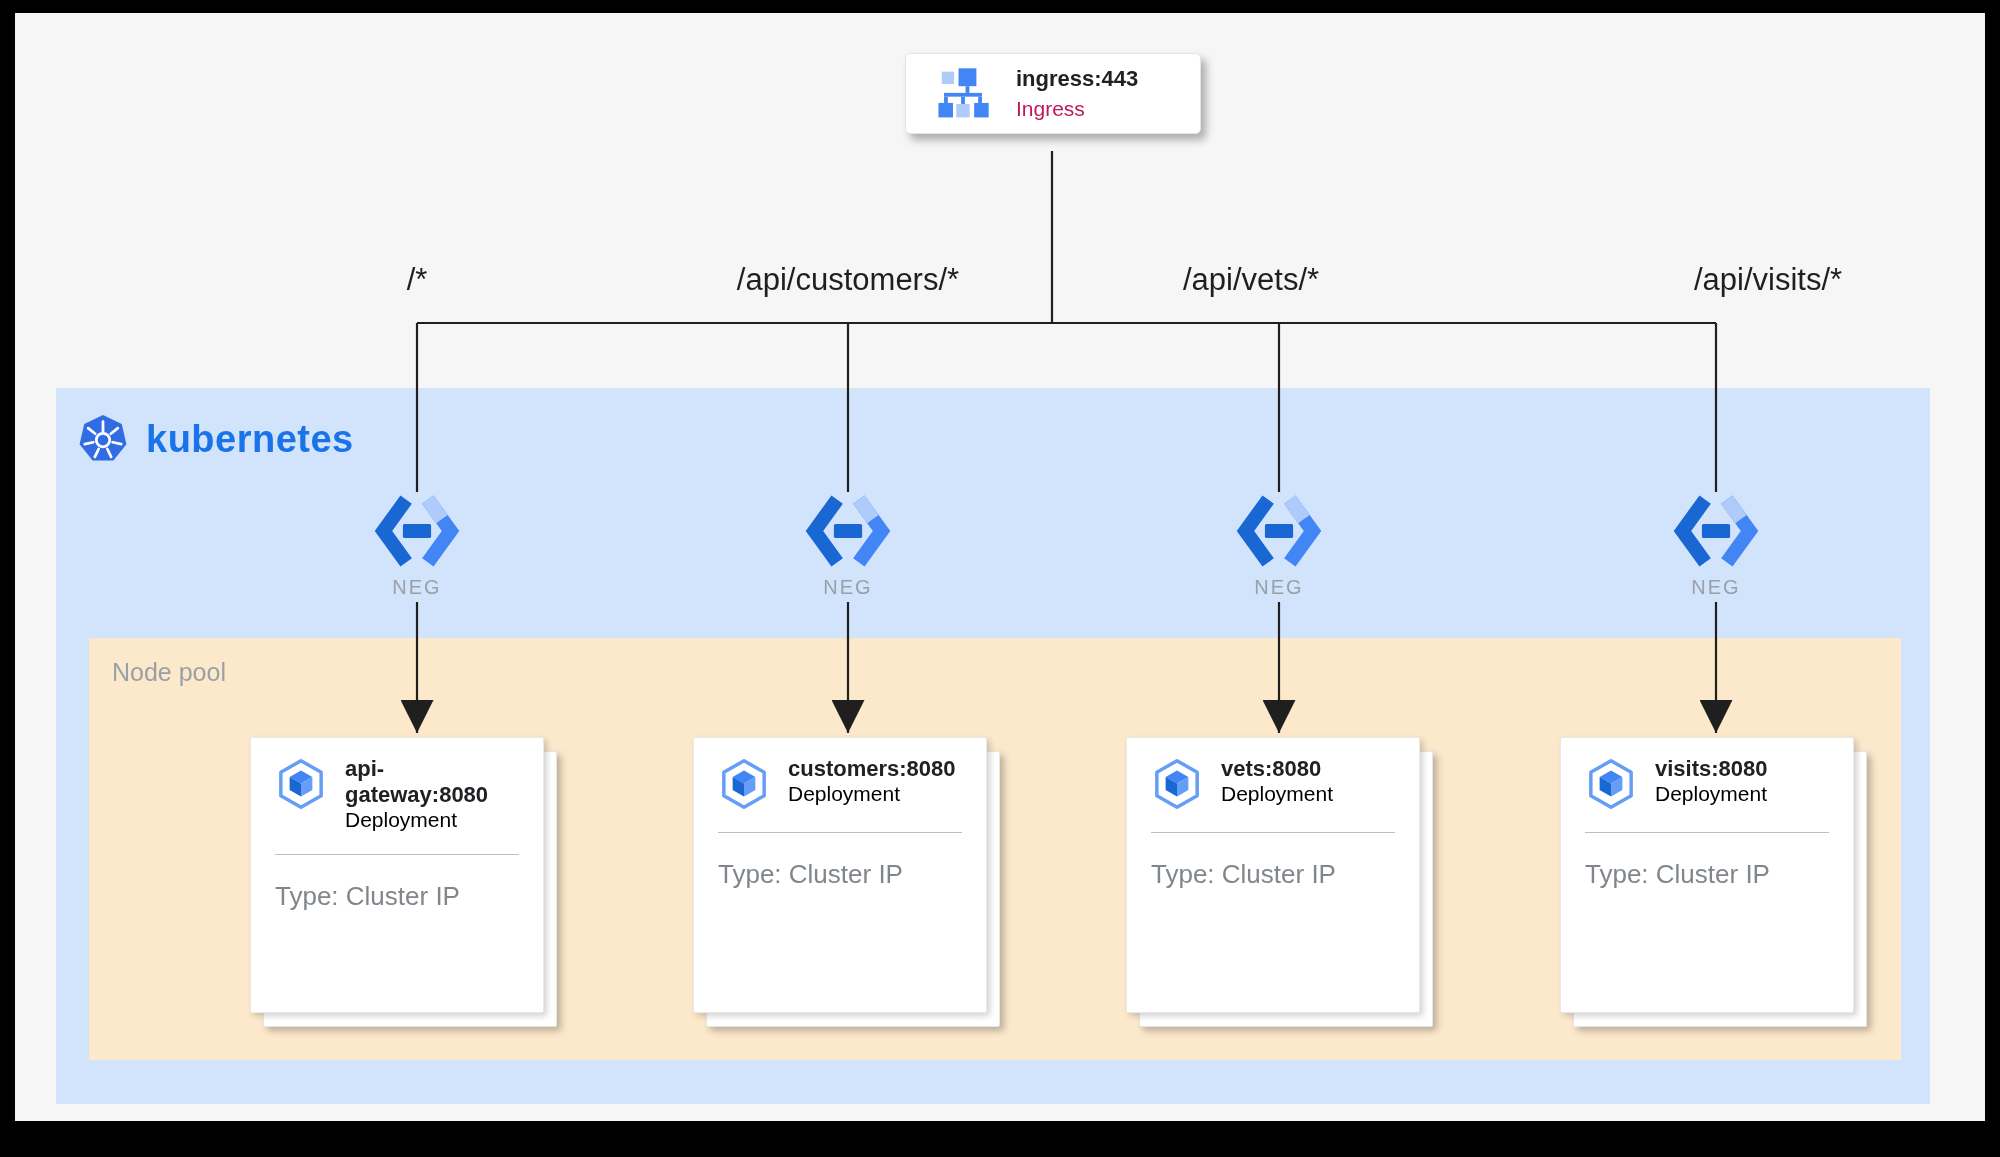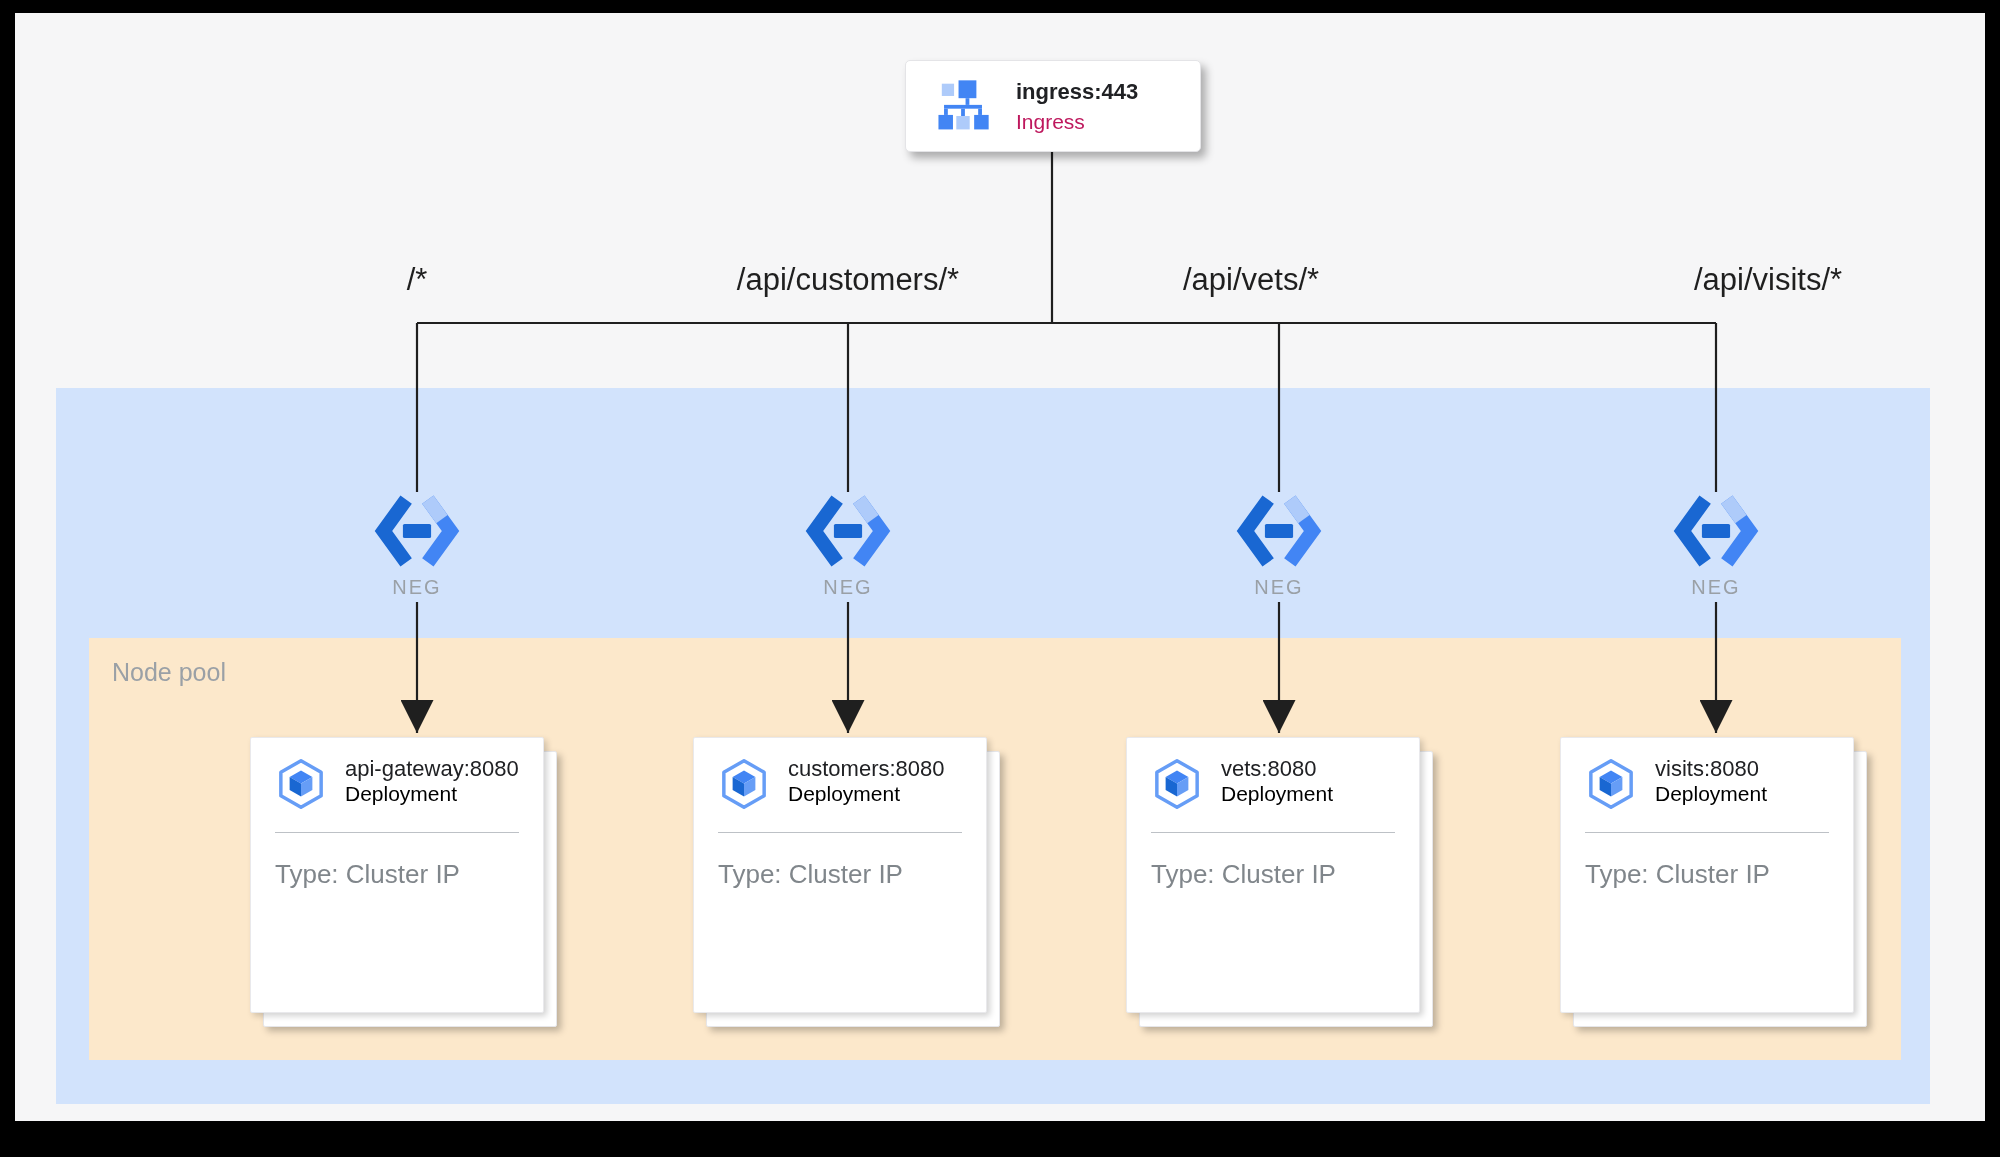--- a/index.html
+++ b/index.html
@@ -11,21 +11,21 @@
   }
   .frame-inner {
     position:absolute; left:15px; top:13px; width:1970px; height:1108px;
     background:#f6f6f7;
   }
   .connectors { position:absolute; left:0; top:0; pointer-events:none; }
   .cline { stroke:#1f1f1f; stroke-width:2.2; fill:none; }
   .arrowline { marker-end:url(#arrowhead); }
 
   .ingress-card {
-    position:absolute; left:905px; top:60px; width:296px; height:92px;
+    position:absolute; left:905px; top:53px; width:296px; height:81px;
     background:#fff; border:1px solid #e4e4e7; border-radius:5px;
     box-shadow:5px 6px 9px rgba(0,0,0,0.30);
     display:flex; align-items:center; padding-left:28px; gap:24px;
   }
   .ingress-icon { width:58px; height:52px; flex:0 0 auto; }
   .ingress-title { font-size:22px; font-weight:700; color:#202124; }
   .ingress-sub { font-size:21px; color:#be185d; margin-top:5px; }
 
   .route-label {
     position:absolute; top:262px; transform:translateX(-50%);
@@ -56,21 +56,21 @@
     box-shadow:4px 4px 7px rgba(0,0,0,0.25);
   }
   .card {
     position:absolute; top:737px; width:294px; height:276px;
     background:#fff; border:1px solid #e9e9ec; border-radius:2px;
     box-shadow:3px 3px 6px rgba(0,0,0,0.18);
     padding:18px 24px;
   }
   .card-head { display:flex; align-items:flex-start; gap:18px; }
   .workload-icon { width:52px; height:52px; flex:0 0 auto; margin-top:2px; }
-  .card-title { font-size:22px; font-weight:400; color:#202124; }
+  .card-title { font-size:22px; font-weight:700; color:#202124; }
   .card-sub { font-size:21px; color:#000000; }
   .card-divider { border-top:1px solid #bdc1c6; margin-top:22px; }
   .card-type { margin-top:26px; font-size:26px; color:#80868b; }
 </style>
 </head>
 <body>
 
 <svg style="position:absolute;width:0;height:0" aria-hidden="true">
   <defs>
     <g id="ingress-sym">
@@ -147,20 +147,26 @@
       <div class="ingress-title">ingress:443</div>
       <div class="ingress-sub">Ingress</div>
     </div>
   </div>
 
   <div class="route-label" style="left:417px">/*</div>
   <div class="route-label" style="left:848px">/api/customers/*</div>
   <div class="route-label" style="left:1251px">/api/vets/*</div>
   <div class="route-label" style="left:1768px">/api/visits/*</div>
 
+  <div class="cluster-header">
+    <svg class="k8s-logo" viewBox="0 0 100 100">
+        <use href="#k8s-sym"></use>
+      </svg>
+    <div class="cluster-title">kubernetes</div>
+  </div>
 
   <div class="neg-group" style="left:417px">
     <svg class="neg-icon" viewBox="0 0 100 72">
         <use href="#neg-sym"></use>
       </svg>
     <div class="neg-label">NEG</div>
   </div>
   <div class="neg-group" style="left:848px">
     <svg class="neg-icon" viewBox="0 0 100 72">
         <use href="#neg-sym"></use>

